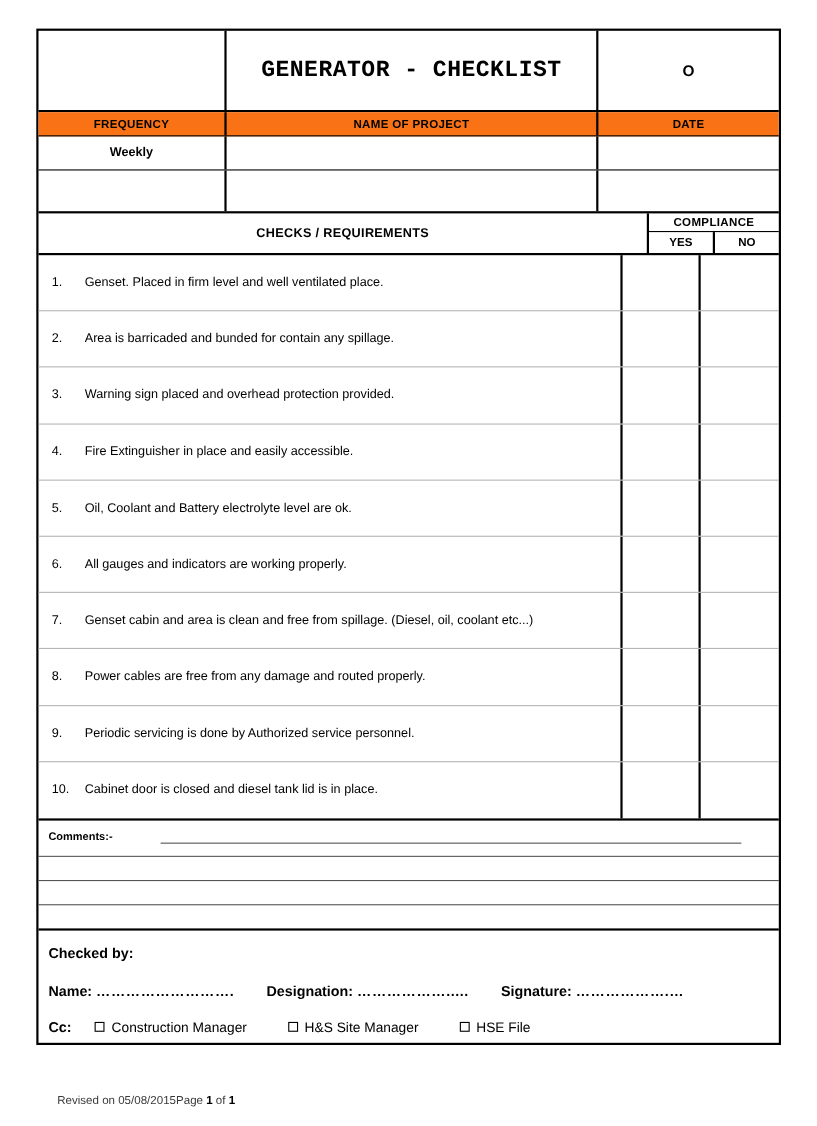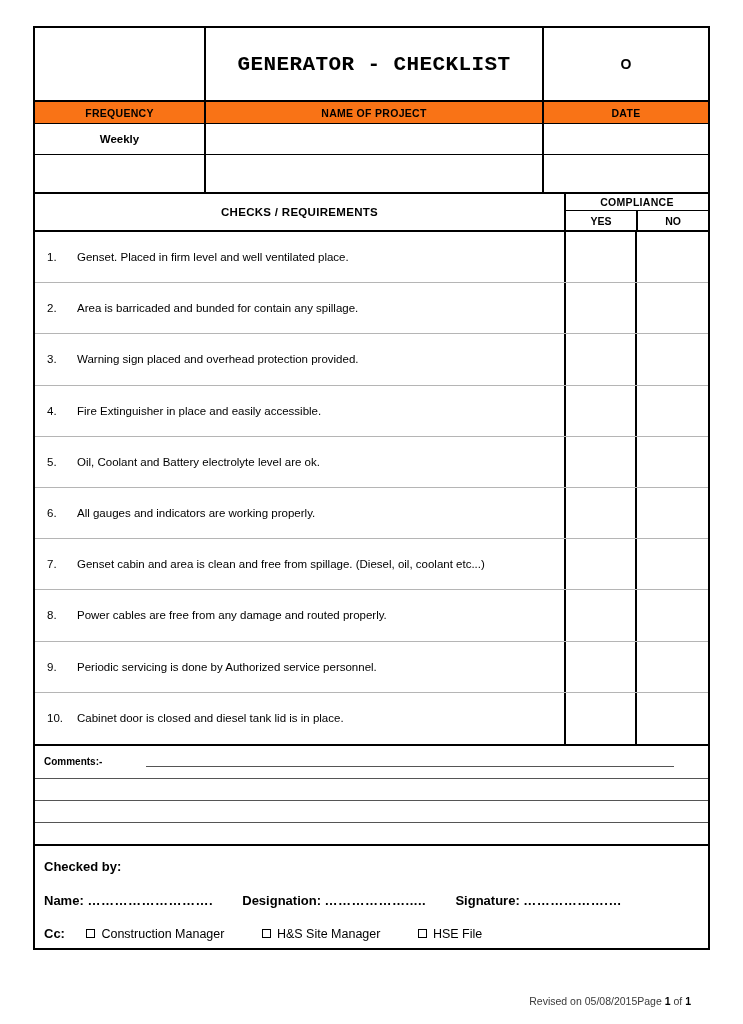--- a/index.html
+++ b/index.html
@@ -131,21 +131,21 @@
     border-right: 2px solid #000;
     box-sizing: border-box;
     display: flex;
     align-items: center;
     justify-content: center;
     font-size: 11.5px;
     font-weight: bold;
     letter-spacing: 0.3px;
   }
   .compliance-col {
-    width: 142px;
+    width: 118px;
     box-sizing: border-box;
     display: flex;
     flex-direction: column;
   }
   .compliance-title {
     height: 17px;
     border-bottom: 1px solid #000;
     display: flex;
     align-items: center;
     justify-content: center;
@@ -278,21 +278,21 @@
   }
   .cc-item { margin-right: 22px; display: inline-block; padding-left: 12px; }
 
   
   .footer {
     position: absolute;
     left: 52px;
     right: 52px;
     top: 995px;
     display: flex;
-    justify-content: flex-end;
+    justify-content: flex-start;
     font-size: 10.5px;
     color: #3a3a3a;
   }
   .footer .page-num b { font-weight: bold; color: #000; }
 </style>
 </head>
 <body>
 
 <div class="page">
 

